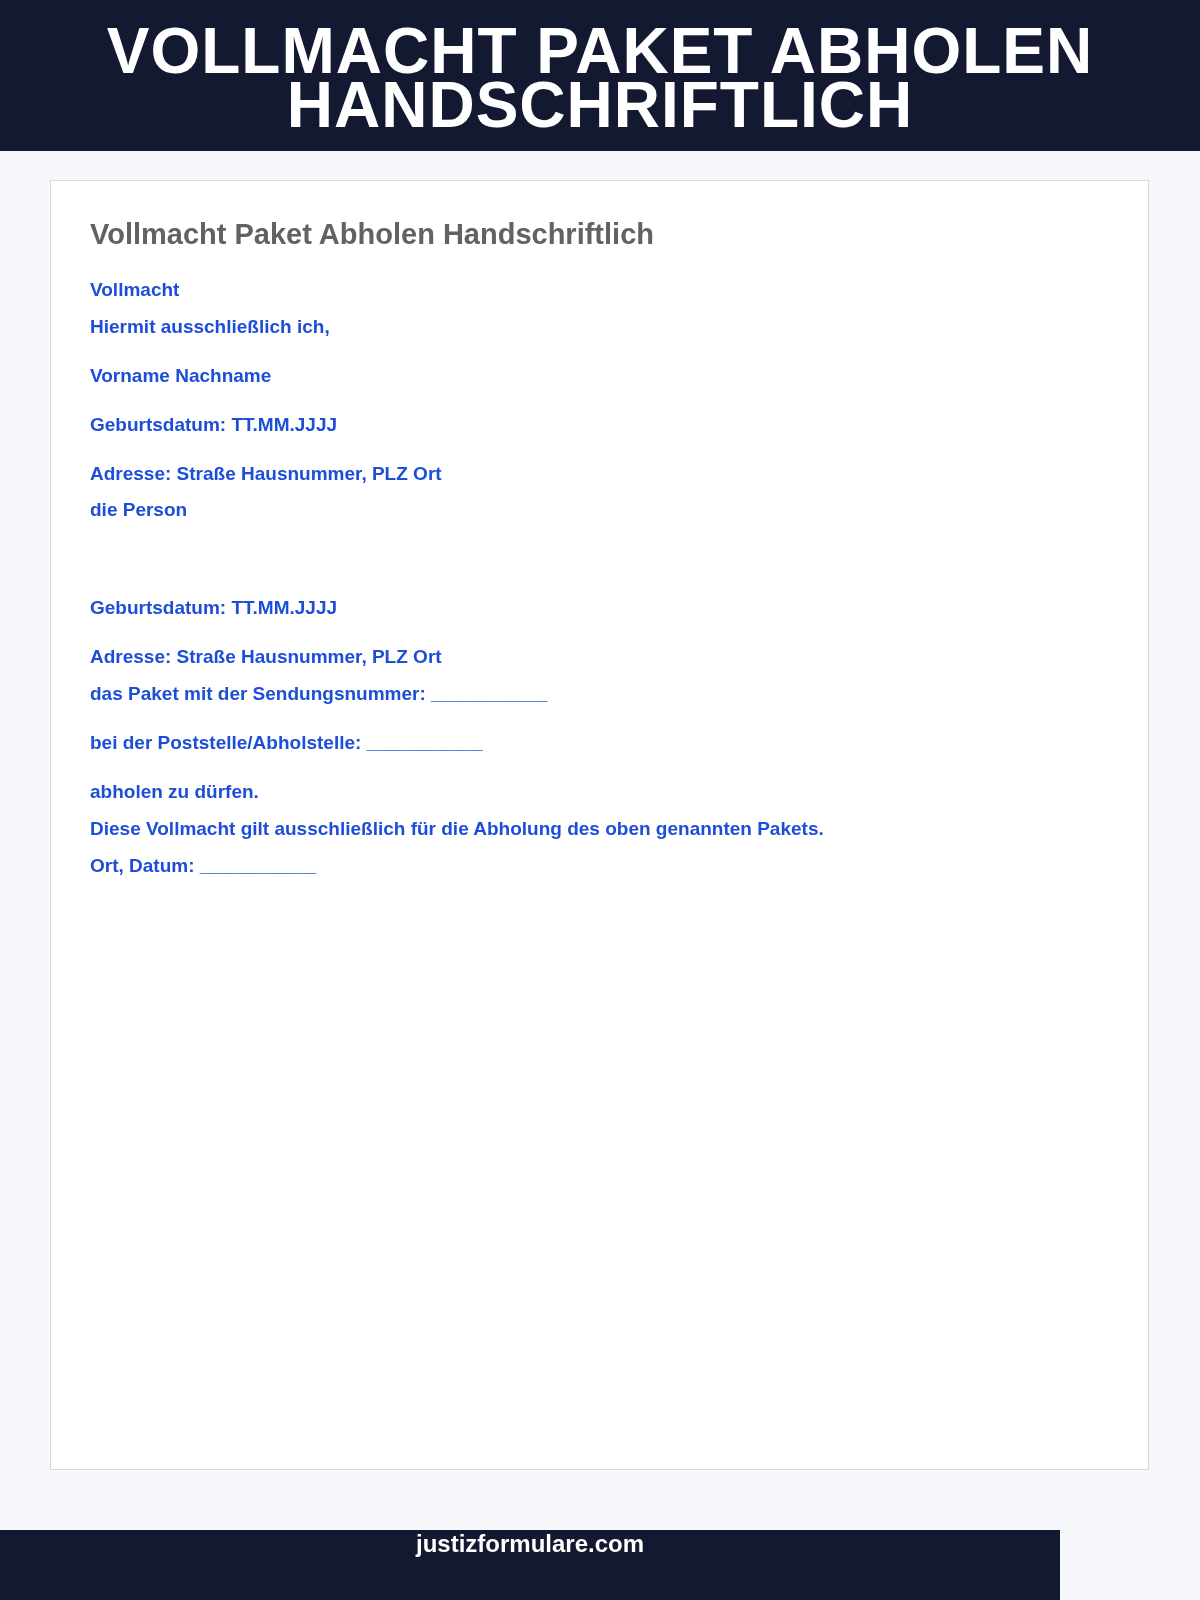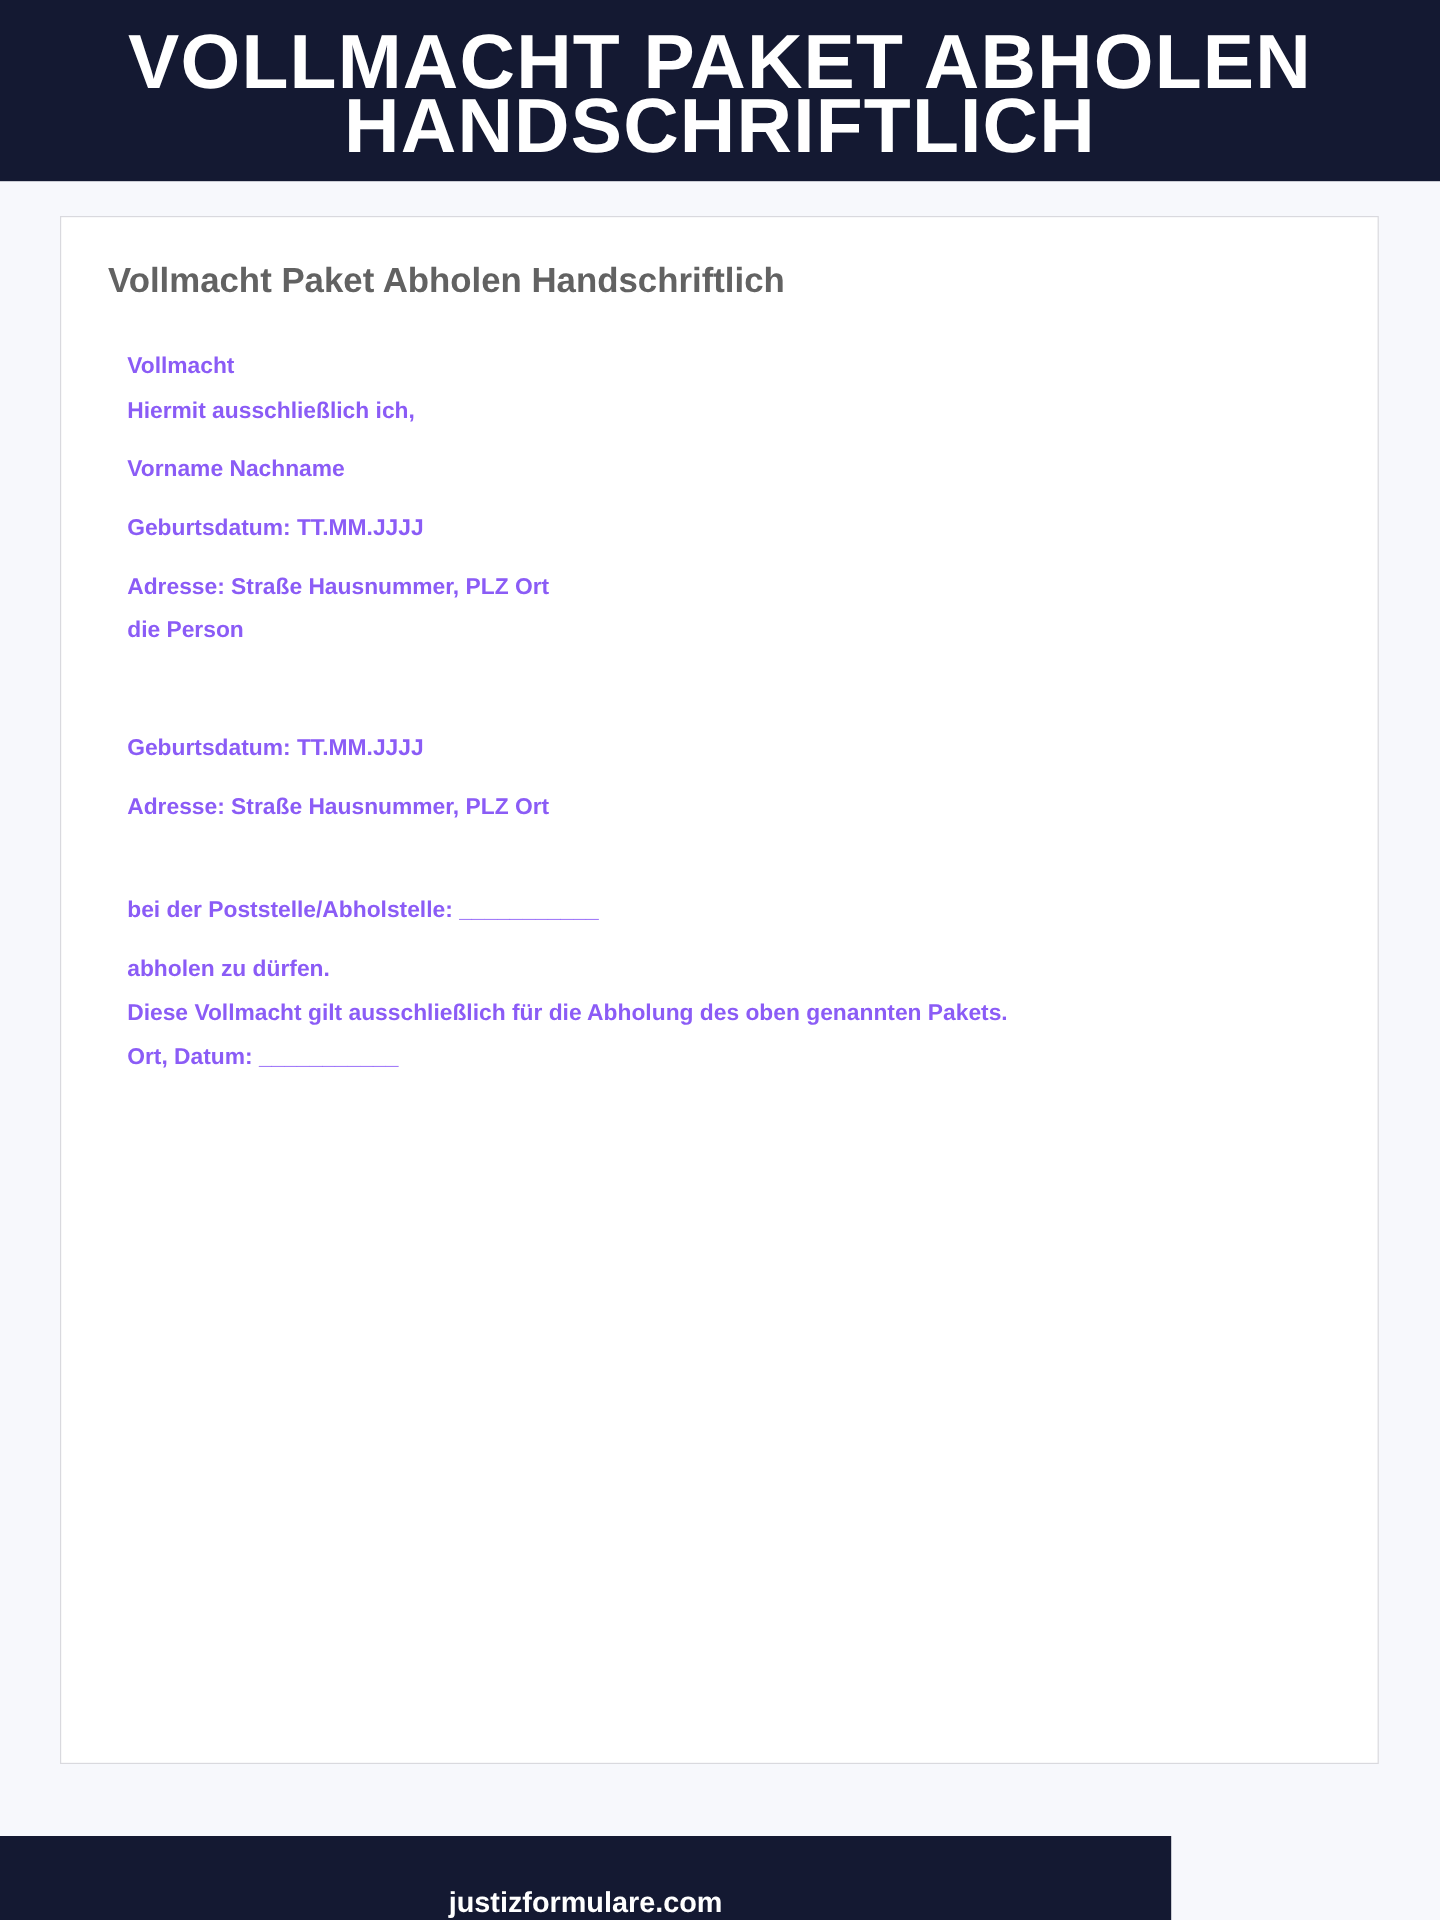--- a/index.html
+++ b/index.html
@@ -27,48 +27,49 @@
       width: 1099px; height: 1290px;
       background: #ffffff;
       border: 1px solid #d9d9de;
       box-sizing: border-box;
     }
     .doc-title {
       position: absolute; left: 39px; top: 37px;
       margin: 0; font-size: 29px; font-weight: bold; color: #626262;
     }
     .line {
-      position: absolute; left: 39px; margin: 16px;
-      font-size: 19px; font-weight: bold; color: #8b5cf6;
+      position: absolute; left: 39px; margin: 0;
+      font-size: 19px; font-weight: bold; color: #1d4ed8;
       white-space: nowrap;
     }
     .footer {
-      position: absolute; left: 0; top: 1530px; width: 976px; height: 70px;
+      position: absolute; left: 0; top: 1530px; width: 1060px; height: 70px;
       background: #141932;
-      display: flex; align-items: flex-end; justify-content: center;
+      display: flex; align-items: flex-start; justify-content: center;
     }
     .footer span { color: #ffffff; font-weight: bold; font-size: 24px; }
   </style>
 </head>
 <body>
 
 <div class="header">
   <h1>VOLLMACHT PAKET ABHOLEN HANDSCHRIFTLICH</h1>
 </div>
 
 <div class="card">
   <h2 class="doc-title">Vollmacht Paket Abholen Handschriftlich</h2>
   <p class="line" style="top:98px">Vollmacht</p>
   <p class="line" style="top:135px">Hiermit ausschließlich ich,</p>
   <p class="line" style="top:184px">Vorname Nachname</p>
   <p class="line" style="top:233px">Geburtsdatum: TT.MM.JJJJ</p>
   <p class="line" style="top:282px">Adresse: Straße Hausnummer, PLZ Ort</p>
   <p class="line" style="top:318px">die Person</p>
   <p class="line" style="top:416px">Geburtsdatum: TT.MM.JJJJ</p>
   <p class="line" style="top:465px">Adresse: Straße Hausnummer, PLZ Ort</p>
+  <p class="line" style="top:502px">das Paket mit der Sendungsnummer: ___________</p>
   <p class="line" style="top:551px">bei der Poststelle/Abholstelle: ___________</p>
   <p class="line" style="top:600px">abholen zu dürfen.</p>
   <p class="line" style="top:637px">Diese Vollmacht gilt ausschließlich für die Abholung des oben genannten Pakets.</p>
   <p class="line" style="top:674px">Ort, Datum: ___________</p>
 </div>
 
 <div class="footer">
   <span>justizformulare.com</span>
 </div>
 

